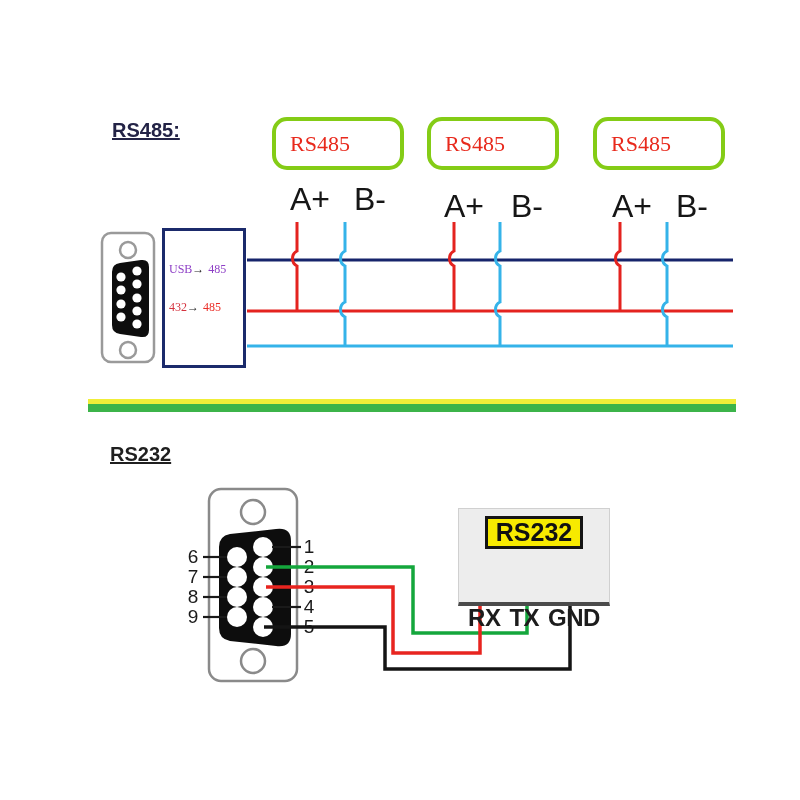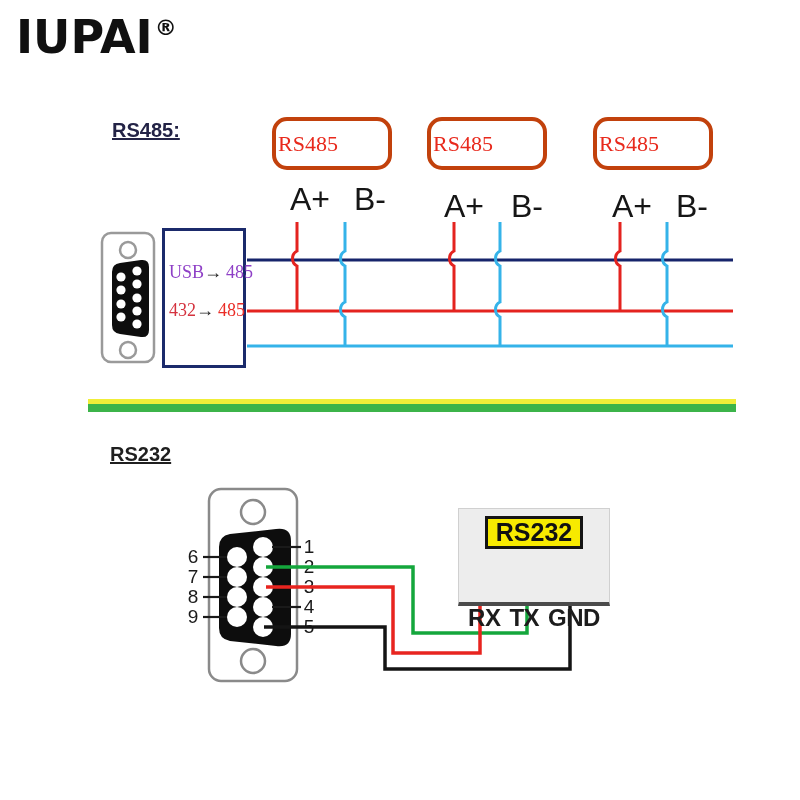--- a/index.html
+++ b/index.html
@@ -13,32 +13,32 @@
   .logo sup{font-size:22px;vertical-align:18px;margin-left:2px;font-weight:bold;}
 
   
   .heading{font-family:Liberation Sans, sans-serif;font-weight:bold;
            font-size:20px;text-decoration:underline;white-space:nowrap;}
   .heading-rs485{left:112px;top:119px;color:#232346;}
   .heading-rs232{left:110px;top:443px;color:#1f1f1f;}
 
   
   .rs485-box{top:117px;width:110px;height:45px;background:#fff;
-             border:4px solid #c2410c;border-radius:15px;
-             display:flex;align-items:center;padding-left:2px;}
+             border:4px solid #84cc16;border-radius:15px;
+             display:flex;align-items:center;padding-left:14px;}
   .rs485-box span{font-family:"Liberation Serif", serif;font-size:22px;color:#e8291c;}
 
   
   .term{transform:translate(-50%,-50%);font-size:32px;color:#161616;white-space:nowrap;}
 
   
   .converter{left:162px;top:228px;width:78px;height:134px;background:#fff;
              border:3px solid #1b2a6b;}
   .conv-line{position:absolute;left:4px;width:76px;white-space:nowrap;
-             font-family:"Liberation Serif", serif;font-size:18px;}
+             font-family:"Liberation Serif", serif;font-size:12px;}
   .conv-line .arrow{color:#202020;font-weight:bold;}
   .conv-line-1{top:31px;}
   .conv-line-1 .from,.conv-line-1 .to{color:#8e3fc6;}
   .conv-line-2{top:69px;}
   .conv-line-2 .from{color:#d4323e;}
   .conv-line-2 .to{color:#ea2c26;}
   .conv-line .to{margin-left:4px;}
 
   
   .divider{left:88px;top:399px;width:648px;height:13px;}
@@ -136,23 +136,20 @@
       </g>
     </g>
 
     <g fill="none" stroke-width="3.5">
       <path d="M266 567 H413 V633 H527 V601" stroke="#14a63c"></path>
       <path d="M266 587 H393 V653 H480 V601" stroke="#e8241f"></path>
       <path d="M264 627 H385 V669 H570 V601" stroke="#141414"></path>
     </g>
   </svg>
 
-  <div class="abs logo">
-    <span>IUPAI</span><sup>®</sup>
-  </div>
 
   <div class="abs heading heading-rs485">RS485:</div>
   <div class="abs heading heading-rs232">RS232</div>
 
   <div class="abs rs485-box" style="left:272px;">
     <span>RS485</span>
   </div>
   <div class="abs rs485-box" style="left:427px;">
     <span>RS485</span>
   </div>

